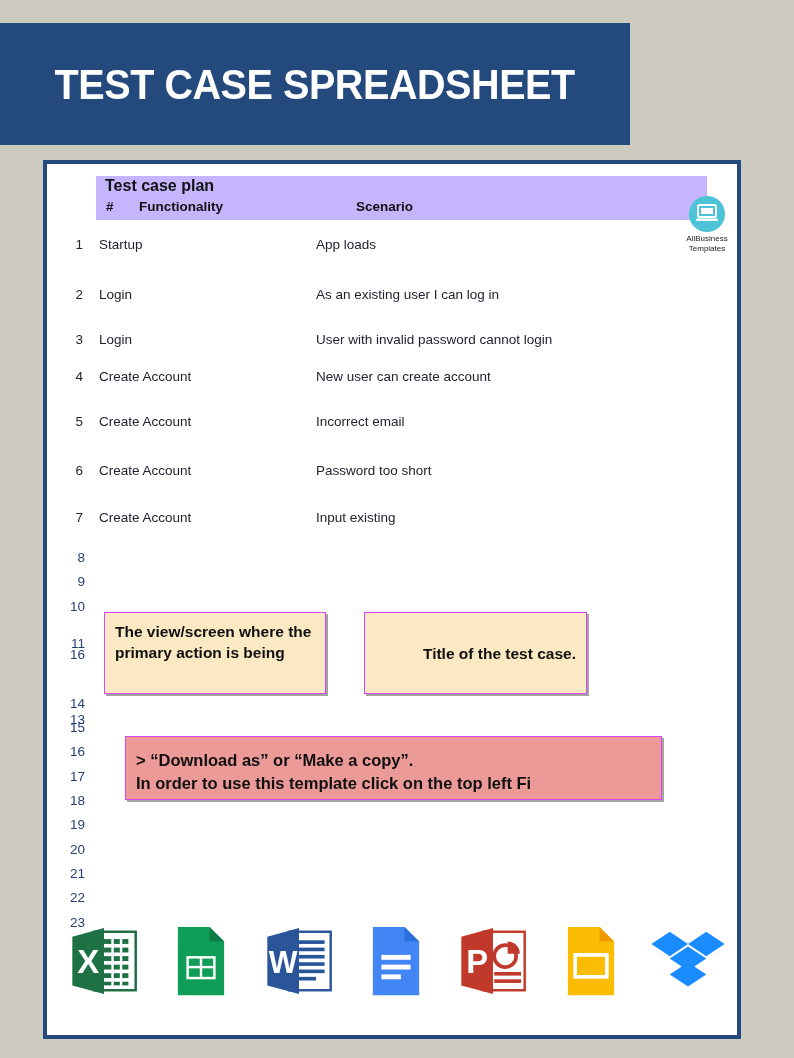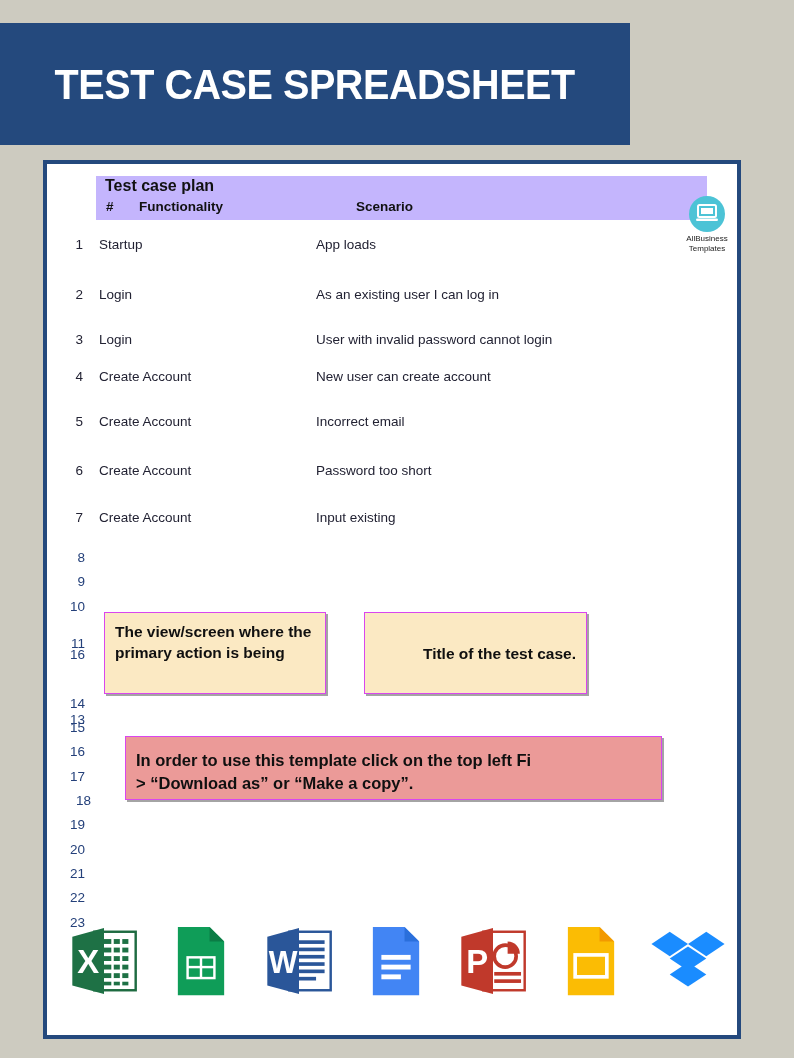--- a/index.html
+++ b/index.html
@@ -254,37 +254,37 @@
       <div class="empty-num" style="top: 386px;">8</div>
       <div class="empty-num" style="top: 410.3px;">9</div>
       <div class="empty-num" style="top: 434.6px;">10</div>
       <div class="empty-num" style="top: 472px;">11</div>
       <div class="empty-num" style="top: 483.2px;">16</div>
       <div class="empty-num" style="top: 507.5px; margin-top: 40px;">13</div>
       <div class="empty-num" style="top: 531.8px;">14</div>
       <div class="empty-num" style="top: 556.1px;">15</div>
       <div class="empty-num" style="top: 580.4px;">16</div>
       <div class="empty-num" style="top: 604.7px;">17</div>
-      <div class="empty-num" style="top: 629px; margin-left: 6px;">18</div>
+      <div class="empty-num" style="top: 629px;">18</div>
       <div class="empty-num" style="top: 653.3px;">19</div>
       <div class="empty-num" style="top: 677.6px;">20</div>
       <div class="empty-num" style="top: 701.9px;">21</div>
       <div class="empty-num" style="top: 726.2px;">22</div>
       <div class="empty-num" style="top: 750.5px;">23</div>
     </div>
 
   <div class="callout callout-yellow" id="callout-view">The view/screen where the primary action is being</div>
 
   <div class="callout callout-yellow" id="callout-title">
     <span>Title of the test case.</span>
   </div>
 
   <div class="callout callout-pink" id="callout-download">
+    <div class="clip-line">&gt; “Download as” or “Make a copy”.</div>
     <div class="clip-line">In order to use this template click on the top left Fi</div>
-    <div class="clip-line">&gt; “Download as” or “Make a copy”.</div>
   </div>
 
   <div id="icon-strip">
 
     <svg class="app-icon" viewBox="0 0 64 64">
       <rect x="24" y="8" width="34" height="48" fill="#ffffff" stroke="#1e6b41" stroke-width="2"></rect>
       <g fill="#1e7145">
         <rect x="31" y="14" width="21" height="4"></rect>
           <rect x="31" y="21" width="21" height="4"></rect>
         <rect x="31" y="28" width="21" height="4"></rect>

